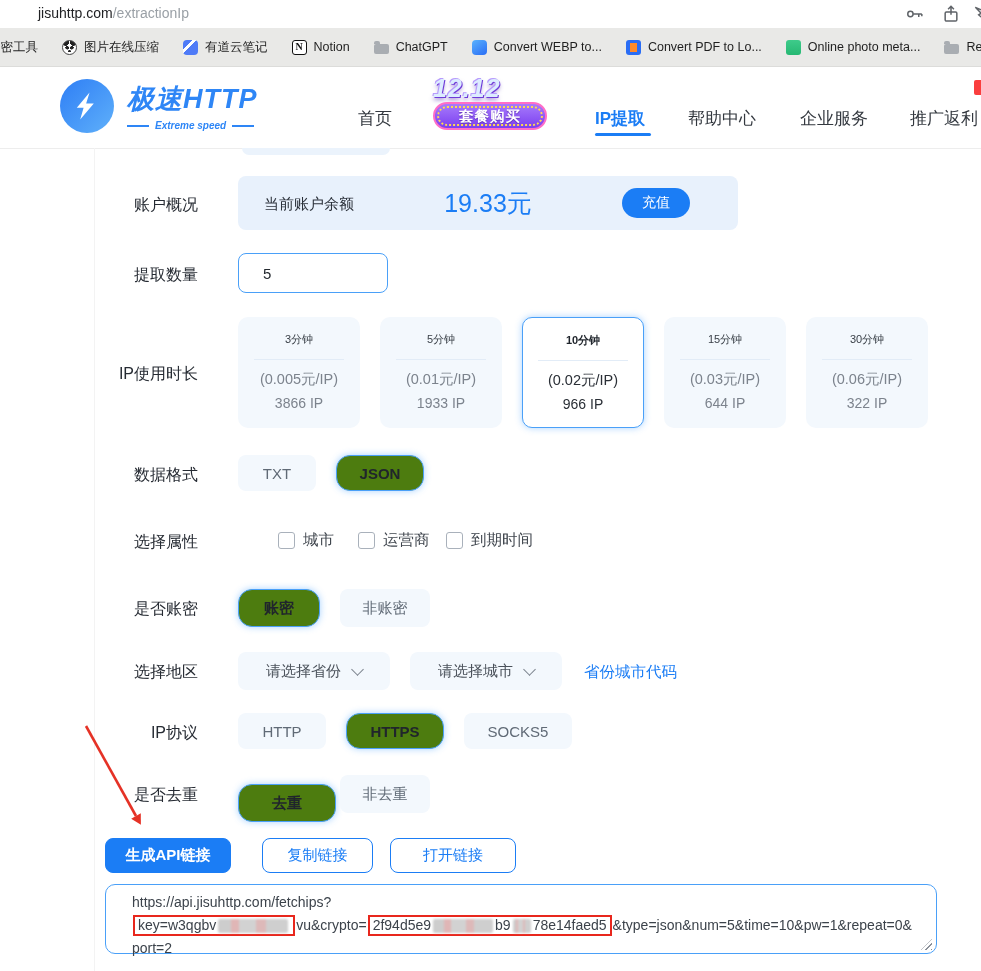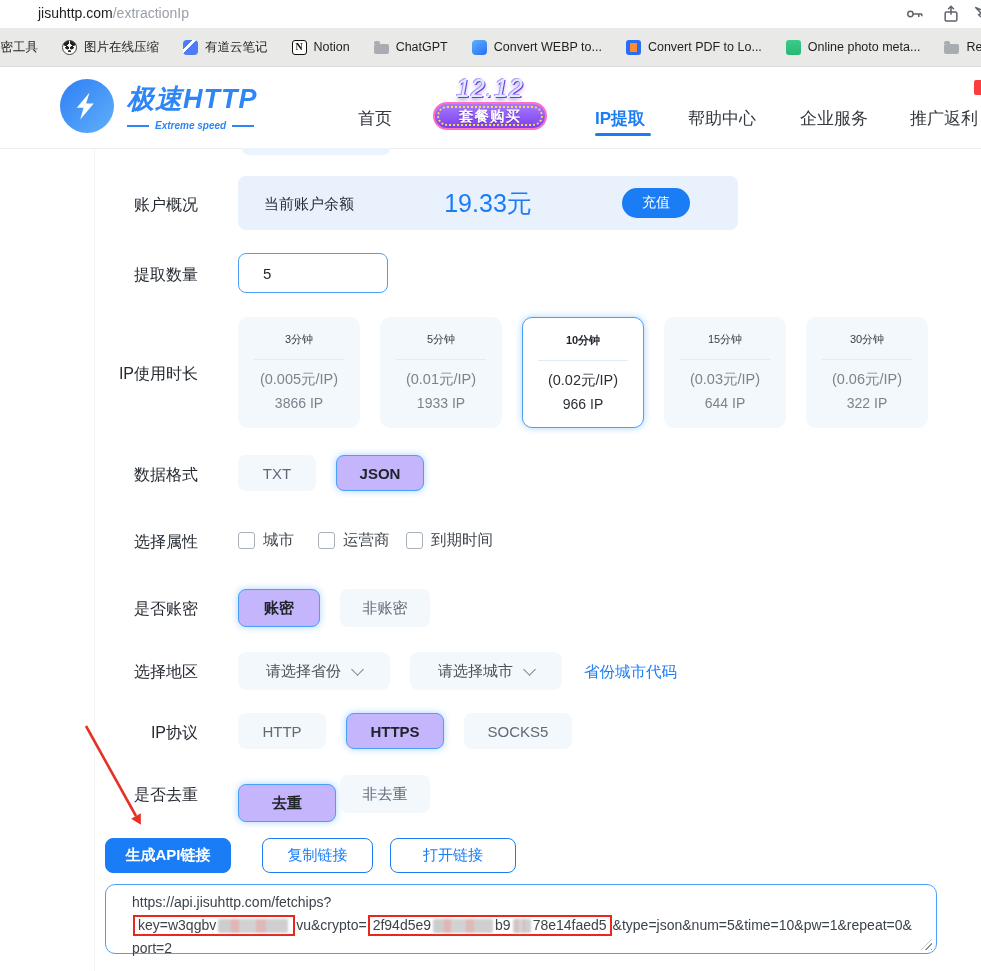--- a/index.html
+++ b/index.html
@@ -46,21 +46,21 @@
   .logo-txt{margin-left:13px;}
   .logo-title{font-size:27px;font-weight:bold;font-style:italic;color:#2e86f6;letter-spacing:1px;}
   .logo-sub{display:flex;align-items:center;gap:6px;margin-top:3px;}
   .logo-sub .dash{width:22px;height:2px;background:#2e86f6;}
   .logo-sub .st{font-size:10px;font-style:italic;font-weight:bold;color:#2e86f6;}
   .nav-item{position:absolute;top:40px;font-size:17px;color:#33383f;white-space:nowrap;cursor:pointer;}
   .nav-item.active{color:#1b7df5;font-weight:bold;}
   .nav-underline{position:absolute;left:595px;top:66px;width:56px;height:3px;border-radius:2px;background:#1b7df5;}
   .nav-badge{position:absolute;left:974px;top:13px;width:7px;height:15px;background:#fa3e3e;border-radius:2px 0 0 2px;}
   .promo{position:absolute;left:433px;top:8px;width:114px;height:64px;cursor:pointer;}
-  .promo-top{text-align:center;font-size:25px;font-weight:400;font-style:italic;color:#dcecff;letter-spacing:1px;
+  .promo-top{font-size:25px;font-weight:700;font-style:italic;color:#dcecff;letter-spacing:1px;
              text-shadow:-1px -1px 0 #b79bfc,1px 1px 0 #6e3bd8,0 3px 4px rgba(90,50,180,.55);line-height:26px;}
   .promo-pill{position:relative;margin-top:1px;height:28px;background:linear-gradient(180deg,#a77bfb,#7b3ff0);
               border:2px solid #ff6ec7;border-radius:16px;display:flex;align-items:center;justify-content:center;box-sizing:border-box;}
   .promo-pill::after{content:"";position:absolute;inset:2px;border:2px dotted #ffd94d;border-radius:12px;pointer-events:none;}
   .promo-label{font-size:14.5px;font-weight:bold;color:#fff;letter-spacing:1px;text-shadow:0 1px 1px rgba(70,30,140,.6);}
 
   
   .content-edge{position:absolute;left:94px;top:148px;width:1px;height:823px;background:#f3f3f3;}
   .partial-el{position:absolute;left:242px;top:148px;width:148px;height:7px;background:#ebf3fc;border-radius:0 0 8px 8px;}
 
@@ -80,23 +80,23 @@
   .card .card-title{margin-top:15px;font-size:11px;color:#3a4048;}
   .card .card-div{width:90px;margin:12px auto 0;border-top:1px solid #e2ecf7;}
   .card .card-price{margin-top:10px;font-size:14.5px;color:#7c838d;}
   .card .card-count{margin-top:6px;font-size:14px;color:#7c838d;}
   .card.sel{background:#fff;border:1px solid #4aa0f8;box-shadow:0 0 7px rgba(64,158,255,.45);}
   .card.sel .card-title{color:#1f242b;font-weight:600;}
   .card.sel .card-price,.card.sel .card-count{color:#2a2f36;}
 
   .pill{position:absolute;display:flex;align-items:center;justify-content:center;background:#f3f8fd;border:1px solid transparent;
         border-radius:8px;color:#606a76;font-size:15px;box-sizing:border-box;cursor:pointer;white-space:nowrap;}
-  .pill.sel{background:#c4b5fd;border-color:#4aa0f8;color:#20252c;font-weight:600;box-shadow:0 0 7px rgba(64,158,255,.45);border-radius:8px;}
-
-  .attr{position:absolute;top:530px;display:flex;align-items:center;font-size:15.5px;color:#3f454d;cursor:pointer;}
+  .pill.sel{background:#4d7c0f;border-color:#4aa0f8;color:#20252c;font-weight:600;box-shadow:0 0 7px rgba(64,158,255,.45);border-radius:14px;}
+
+  .attr{position:absolute;top:530px;display:flex;align-items:center;font-size:15.5px;color:#3f454d;cursor:pointer;margin-left:40px;}
   .attr .box{width:17px;height:17px;border:1px solid #a9b1bb;border-radius:3px;background:#fff;margin-right:8px;box-sizing:border-box;}
 
   .dd{position:absolute;top:652px;width:152px;height:38px;background:#f3f8fd;border-radius:8px;display:flex;align-items:center;
       justify-content:center;gap:12px;color:#4b525b;font-size:15px;cursor:pointer;}
   .chev{width:8px;height:8px;border-right:1.6px solid #7a828c;border-bottom:1.6px solid #7a828c;transform:rotate(45deg);margin-top:-4px;}
   .region-link{position:absolute;left:584px;top:662px;font-size:15.5px;color:#1b7df5;font-weight:500;cursor:pointer;}
 
   .act-btn{position:absolute;top:838px;height:35px;border-radius:8px;font-size:15px;display:flex;align-items:center;
            justify-content:center;cursor:pointer;box-sizing:border-box;font-family:inherit;}
   .act-primary{left:105px;width:126px;background:#1b7df5;border:1px solid #1b7df5;color:#fff;font-weight:bold;}

